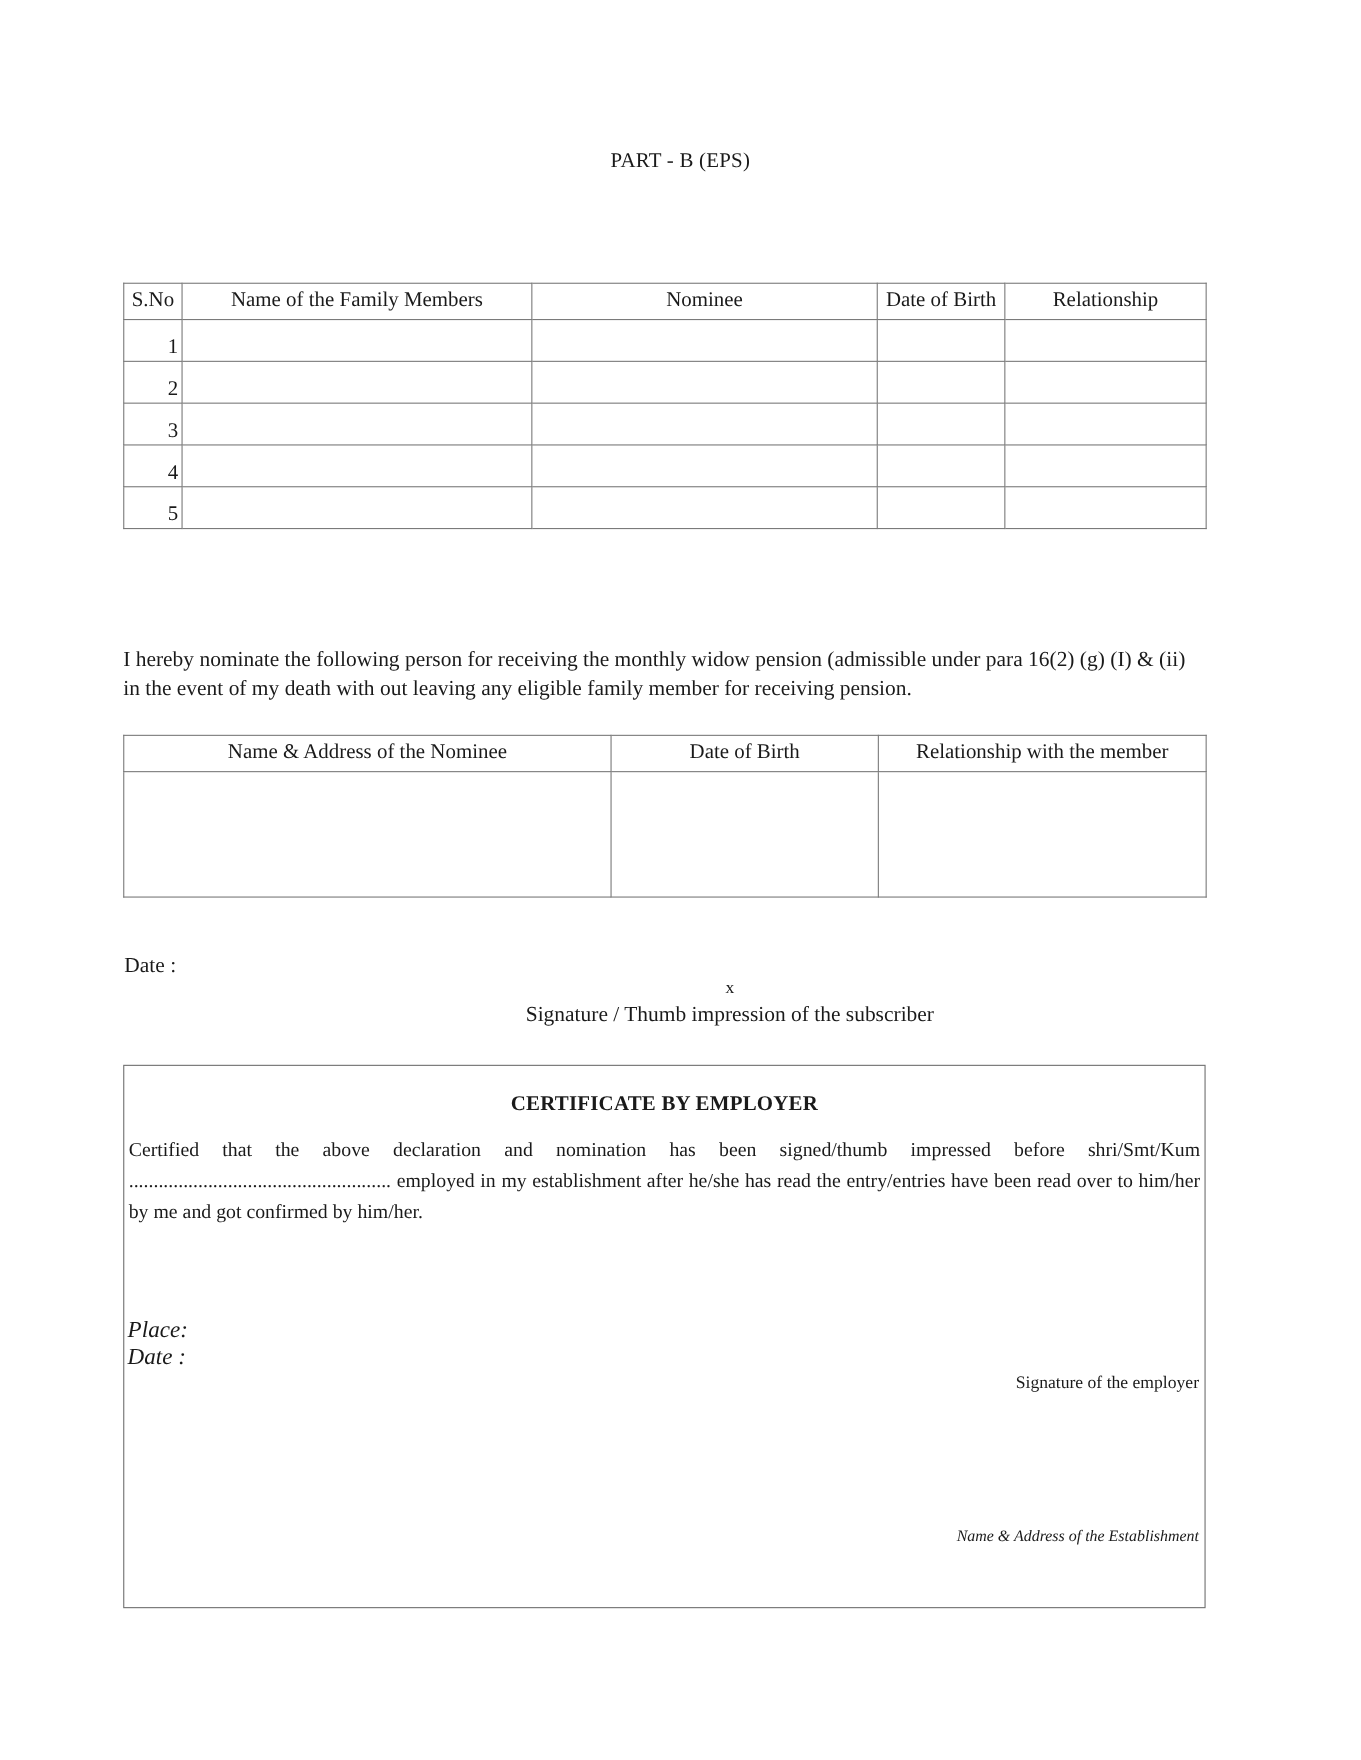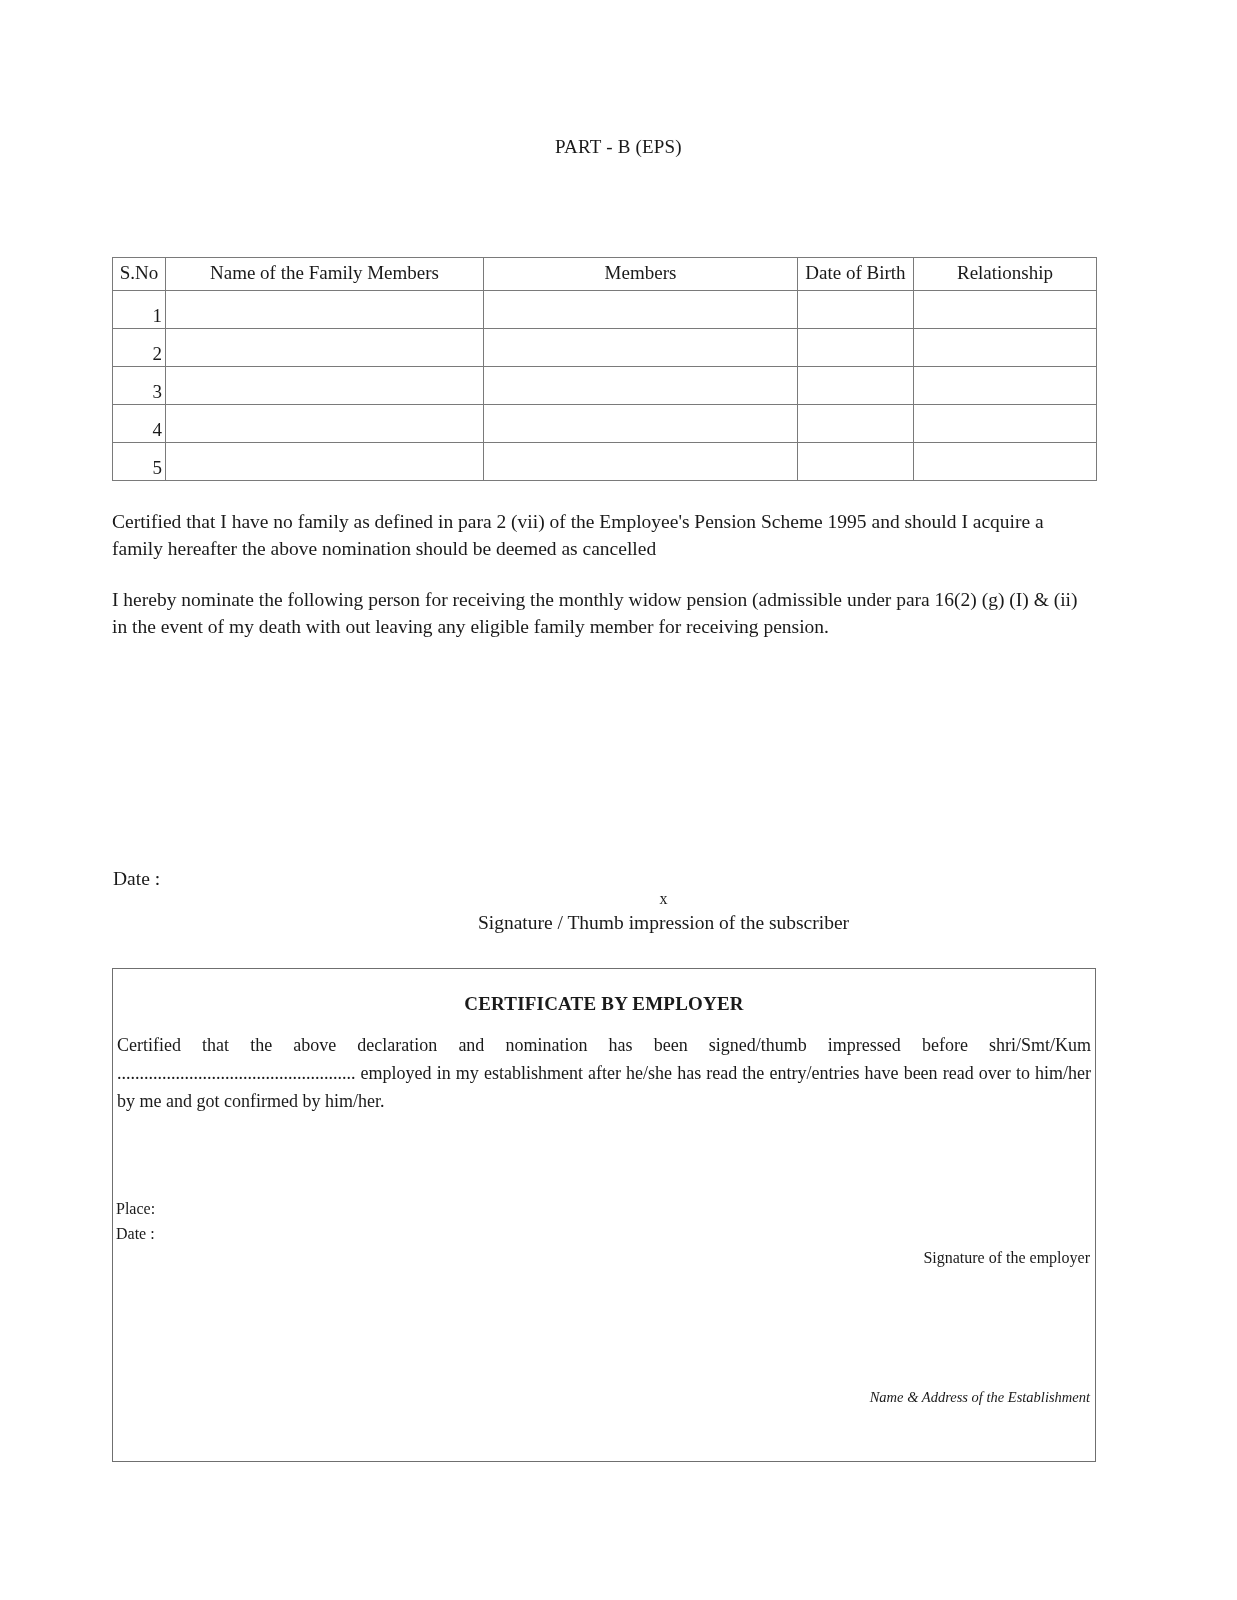--- a/index.html
+++ b/index.html
@@ -181,22 +181,23 @@
     line-height: 28px;
     text-align: justify;
     text-justify: inter-word;
     padding: 0 2px;
     box-sizing: border-box;
   }
   .employer-place {
     position: absolute;
     left: 3px;
     top: 227px;
-    font-size: 16px;
+    font-size: 21px;
     line-height: 25px;
+    font-style: italic;
   }
   .employer-sig {
     position: absolute;
     right: 5px;
     top: 280px;
     font-size: 16px;
   }
   .employer-estab {
     position: absolute;
     right: 5px;
@@ -218,21 +219,21 @@
       <col class="col-sno">
         <col class="col-name">
         <col class="col-address">
         <col class="col-dob">
         <col class="col-rel">
     </colgroup>
     <thead>
       <tr>
         <th>S.No</th>
         <th>Name of the Family Members</th>
-        <th>Members</th>
+        <th>Nominee</th>
         <th>Date of Birth</th>
         <th>Relationship</th>
       </tr>
     </thead>
     <tbody>
       <tr>
         <td class="sno-cell">1</td>
         <td></td>
         <td></td>
         <td></td>
@@ -262,24 +263,44 @@
       <tr>
         <td class="sno-cell">5</td>
         <td></td>
         <td></td>
         <td></td>
         <td></td>
       </tr>
     </tbody>
   </table>
 
-  <div class="body-para para-certified">Certified that I have no family as defined in para 2 (vii) of the Employee's Pension Scheme 1995 and should I acquire a family hereafter the above nomination should be deemed as cancelled</div>
 
   <div class="body-para para-nominate">I hereby nominate the following person for receiving the monthly widow pension (admissible under para 16(2) (g) (I) &amp; (ii) in the event of my death with out leaving any eligible family member for receiving pension.</div>
 
+  <table class="nominee-table">
+    <colgroup>
+      <col class="ncol-name">
+        <col class="ncol-dob">
+        <col class="ncol-rel">
+    </colgroup>
+    <thead>
+      <tr>
+        <th>Name &amp; Address of the Nominee</th>
+        <th>Date of Birth</th>
+        <th>Relationship with the member</th>
+      </tr>
+    </thead>
+    <tbody>
+      <tr>
+        <td></td>
+        <td></td>
+        <td></td>
+      </tr>
+    </tbody>
+  </table>
 
   <div class="date-line">Date :</div>
 
   <div class="sig-x">x</div>
 
   <div class="sig-caption">Signature / Thumb impression of the subscriber</div>
 
   <div class="employer-box">
     <div class="employer-heading">CERTIFICATE BY EMPLOYER</div>
 

